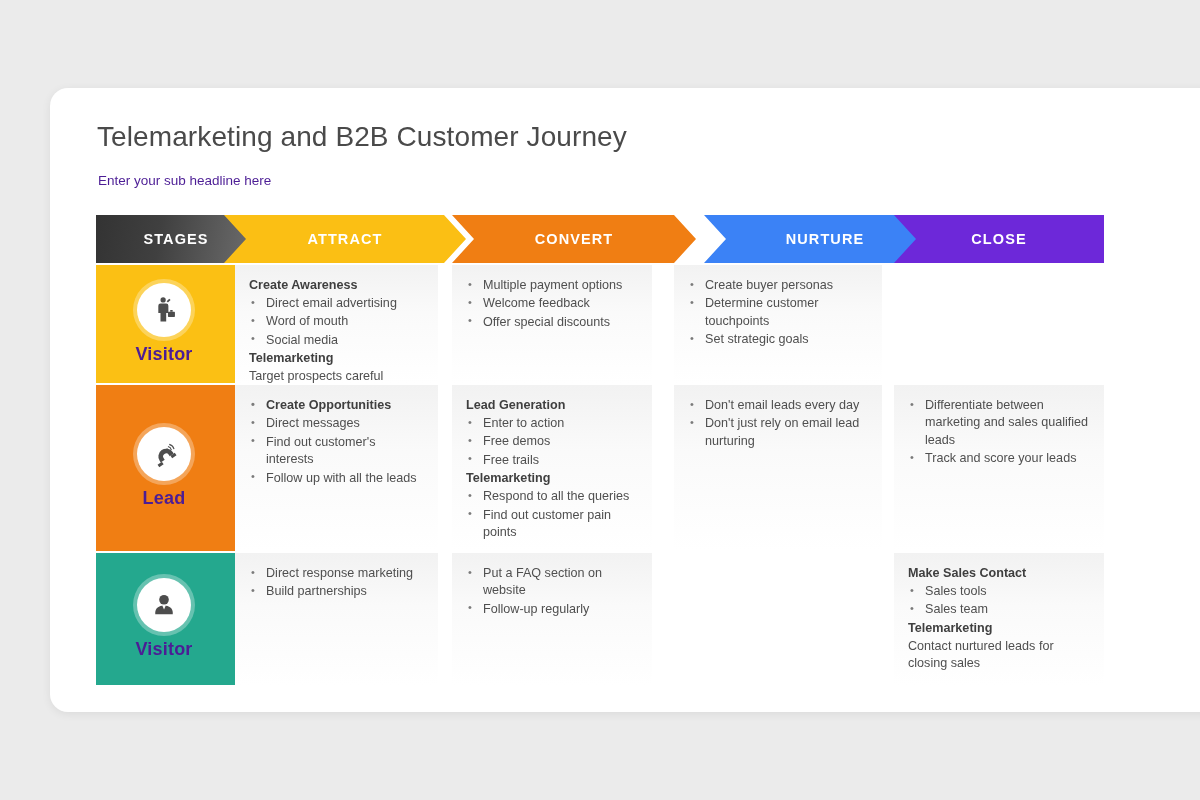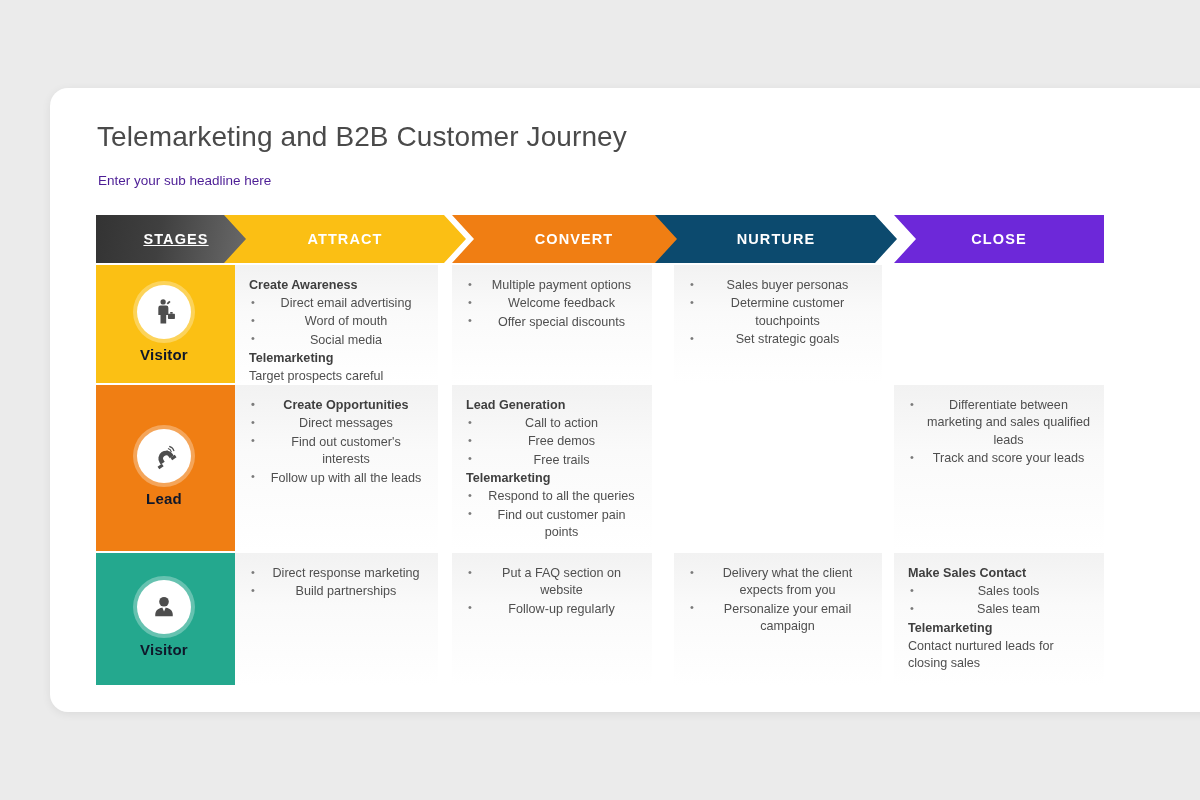--- a/index.html
+++ b/index.html
@@ -49,24 +49,24 @@
     position: absolute; top: 0; height: 48px;
     display: flex; align-items: center; justify-content: center;
     color: #ffffff;
     font-size: 14.5px; font-weight: 700;
     letter-spacing: 1.1px;
   }
   .hdr .hdr-label { position: relative; z-index: 3; }
   .hdr.ch { clip-path: polygon(0 0, calc(100% - 22px) 0, 100% 50%, calc(100% - 22px) 100%, 0 100%); }
   .hdr.ch-notch { clip-path: polygon(0 0, calc(100% - 22px) 0, 100% 50%, calc(100% - 22px) 100%, 0 100%, 22px 50%); }
 
-  .hdr-stages { left: 0;    width: 160px; background: linear-gradient(100deg, #333333 0%, #404040 40%, #6e6e6e 100%); text-decoration: underline; }
+  .hdr-stages { left: 0;    width: 160px; background: linear-gradient(100deg, #333333 0%, #404040 40%, #6e6e6e 100%); }
   .hdr-attract{ left: 128px; width: 242px; background: #fbbf14; }
   .hdr-convert{ left: 356px; width: 244px; background: #f07e13; }
-  .hdr-nurture{ left: 559px; width: 242px; background: #0c4a6e; }
+  .hdr-nurture{ left: 608px; width: 242px; background: #3b82f6; }
   .hdr-close  { left: 798px; width: 210px; background: #6d28d9;
                 clip-path: polygon(0 0, 100% 0, 100% 100%, 0 100%, 22px 50%); }
 
   
   .body-row { position: absolute; left: 0; width: 100%; }
   .row-1 { top: 50px;  height: 118px; }
   .row-2 { top: 170px; height: 166px; }
   .row-3 { top: 338px; height: 132px; }
 
   
@@ -84,21 +84,21 @@
     width: 54px; height: 54px; border-radius: 50%;
     background: #ffffff;
     display: flex; align-items: center; justify-content: center;
     margin-bottom: 7px;
   }
   .row-1 .stage-badge { box-shadow: 0 0 0 4px rgba(255,255,255,0.30); }
   .row-2 .stage-badge { box-shadow: 0 0 0 4px rgba(255,255,255,0.30); }
   .row-3 .stage-badge { box-shadow: 0 0 0 4px rgba(255,255,255,0.30); }
   .stage-badge svg { width: 28px; height: 28px; fill: #4d4d4d; }
   .stage-name {
-    color: #0f172a; font-size: 15px; font-weight: 700;
+    color: #4c1d95; font-size: 18px; font-weight: 700;
     letter-spacing: 0.2px;
   }
 
   
   .cell {
     position: absolute; top: 0; height: 100%;
     background: linear-gradient(180deg, #f2f2f2 0%, #fafafa 40%, #ffffff 100%);
     padding: 12px 12px 8px 14px;
     overflow: hidden;
   }
@@ -115,21 +115,21 @@
     font-size: 12.6px; color: #3f3f3f;
     font-weight: 700;
     line-height: 1.35;
     margin-bottom: 1px;
   }
   .plain-line {
     font-size: 12.6px; color: #4f4f4f;
     line-height: 1.35;
     margin-bottom: 1px;
   }
-  ul.bullets { list-style: none; margin: 0 0 1px 0; padding: 0; text-align: center; }
+  ul.bullets { list-style: none; margin: 0 0 1px 0; padding: 0; }
   ul.bullets li {
     position: relative;
     padding-left: 17px;
     font-size: 12.6px;
     color: #4f4f4f;
     line-height: 1.38;
     margin-bottom: 1px;
   }
   ul.bullets li::before {
     content: "\2022";
@@ -196,21 +196,21 @@
       <div class="cell c-convert">
         <ul class="bullets">
           <li>Multiple payment options</li>
           <li>Welcome feedback</li>
           <li>Offer special discounts</li>
         </ul>
       </div>
 
       <div class="cell c-nurture">
         <ul class="bullets">
-          <li>Sales buyer personas</li>
+          <li>Create buyer personas</li>
           <li>Determine customer touchpoints</li>
           <li>Set strategic goals</li>
         </ul>
       </div>
 
     </div>
 
     <div class="body-row row-2">
 
       <div class="stage-cell">
@@ -232,31 +232,37 @@
           <li class="bold">Create Opportunities</li>
           <li>Direct messages</li>
           <li>Find out customer's interests</li>
           <li>Follow up with all the leads</li>
         </ul>
       </div>
 
       <div class="cell c-convert">
         <div class="lead-line">Lead Generation</div>
         <ul class="bullets">
-          <li>Call to action</li>
+          <li>Enter to action</li>
           <li>Free demos</li>
           <li>Free trails</li>
         </ul>
         <div class="lead-line">Telemarketing</div>
         <ul class="bullets">
           <li>Respond to all the queries</li>
           <li>Find out customer pain points</li>
         </ul>
       </div>
 
+      <div class="cell c-nurture">
+        <ul class="bullets">
+          <li>Don't email leads every day</li>
+          <li>Don't just rely on email lead nurturing</li>
+        </ul>
+      </div>
 
       <div class="cell c-close">
         <ul class="bullets">
           <li>Differentiate between marketing and sales qualified leads</li>
           <li>Track and score your leads</li>
         </ul>
       </div>
     </div>
 
     <div class="body-row row-3">
@@ -279,26 +285,20 @@
         </ul>
       </div>
 
       <div class="cell c-convert">
         <ul class="bullets">
           <li>Put a FAQ section on website</li>
           <li>Follow-up regularly</li>
         </ul>
       </div>
 
-      <div class="cell c-nurture">
-        <ul class="bullets">
-          <li>Delivery what the client expects from you</li>
-          <li>Personalize your email campaign</li>
-        </ul>
-      </div>
 
       <div class="cell c-close">
         <div class="lead-line">Make Sales Contact</div>
         <ul class="bullets">
           <li>Sales tools</li>
           <li>Sales team</li>
         </ul>
         <div class="lead-line">Telemarketing</div>
         <div class="plain-line">Contact nurtured leads for closing sales</div>
       </div>

